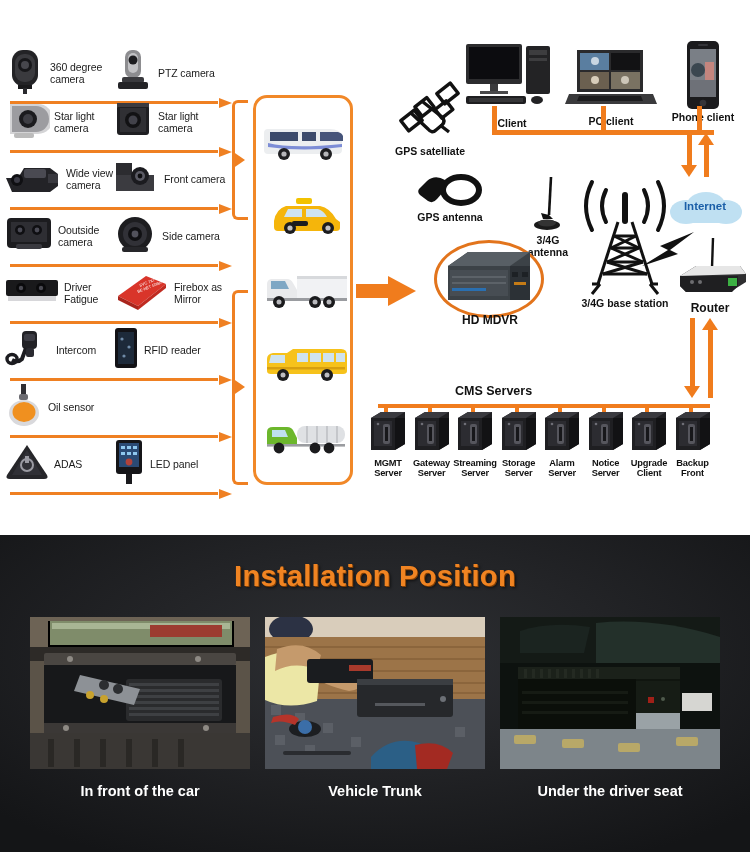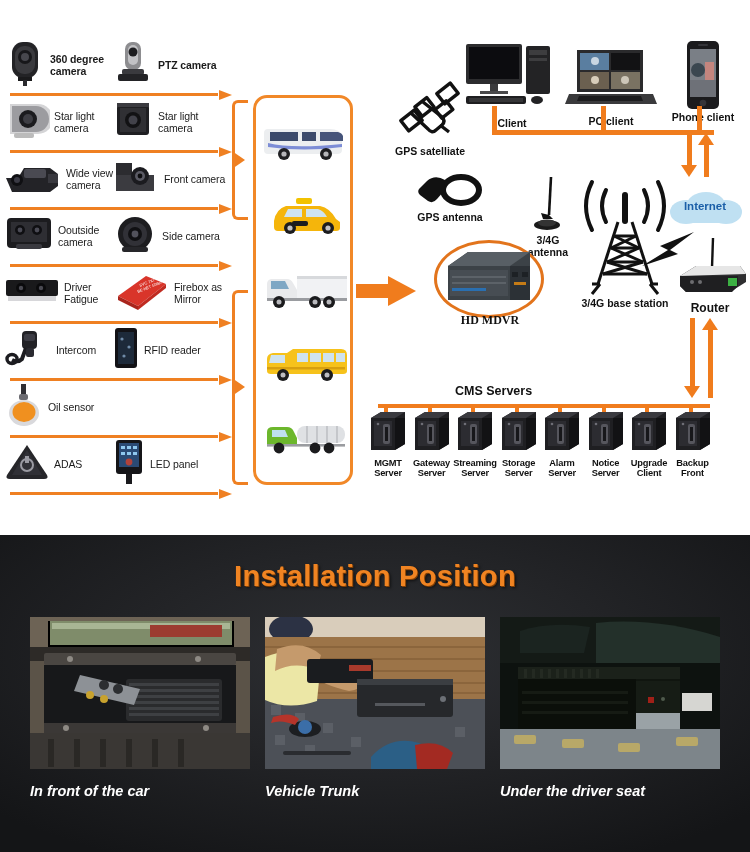--- a/index.html
+++ b/index.html
@@ -201,36 +201,35 @@
   }
   .photo-wrap { position: absolute; top: 82px; width: 220px; }
   .photo {
     width: 220px; height: 152px;
     overflow: hidden;
     position: relative;
     background: #111;
   }
   .caption {
     margin-top: 14px;
-    text-align: left;
+    text-align: center;
     color: #ffffff;
     font-size: 14.5px;
     font-weight: bold;
-    font-style: italic;
   }
 </style>
 </head>
 <body>
 
 <div id="page">
 
   <div id="diagram">
 
     <div id="device-list">
-        <div class="dev-row" style="top: 40px; font-weight: bold;">
+        <div class="dev-row" style="top: 48px;">
           <div class="dev-cell a">
             <span class="dev-ico"><svg width="42" height="46" viewBox="0 0 42 46">
                 <rect x="8" y="2" width="26" height="36" rx="11" fill="#232326"></rect>
                 <rect x="11" y="6" width="20" height="28" rx="9" fill="#3a3a3e"></rect>
                 <circle cx="21" cy="17" r="7" fill="#17171a"></circle>
                 <circle cx="21" cy="17" r="4" fill="#47474d"></circle>
                 <rect x="14" y="37" width="14" height="4" fill="#1a1a1c"></rect>
                 <rect x="19" y="40" width="4" height="6" fill="#2a2a2e"></rect>
               </svg></span>
             <span class="dev-label">360 degree
@@ -679,21 +678,21 @@
         <path d="M10 20 L30 6 h62 L72 20 z" fill="#585f65"></path>
         <path d="M72 20 h20 v34 l-20 0 z" fill="#2c3136"></path>
         <rect x="12" y="24" width="58" height="26" fill="#474d53"></rect>
         <rect x="14" y="30" width="54" height="2" fill="#5c6268"></rect>
         <rect x="14" y="36" width="54" height="2" fill="#5c6268"></rect>
         <rect x="14" y="42" width="34" height="3" fill="#2a6fb0"></rect>
         <rect x="74" y="26" width="6" height="5" fill="#1d2125"></rect>
         <rect x="84" y="26" width="6" height="5" fill="#1d2125"></rect>
         <rect x="76" y="36" width="12" height="3" fill="#c47b17"></rect>
       </svg>
-      <div class="node-label" style="font-size:12px; margin-top:6px;font-family:Liberation Serif, serif;">HD MDVR</div>
+      <div class="node-label" style="font-size:12px; margin-top:6px;">HD MDVR</div>
     </div>
 
     <div id="cms-title">CMS Servers</div>
     <div class="hline" style="left:378px; top:404px; width:332px; height:4px;"></div>
     <div id="server-farm">
         <div class="vline" style="left: 384px; top: 404px; height: 12px; width: 4px;"></div>
         <div class="srv" style="left: 366px; top: 410px;"><svg width="38" height="42" viewBox="0 0 38 42">
             <path d="M2 8 L12 2 h24 v32 l-10 6 h-24 z" fill="#1f1f22"></path>
             <path d="M2 8 L12 2 h24 L26 8 z" fill="#3a3a3f"></path>
             <path d="M26 8 h10 v26 l-10 6 z" fill="#121214"></path>

